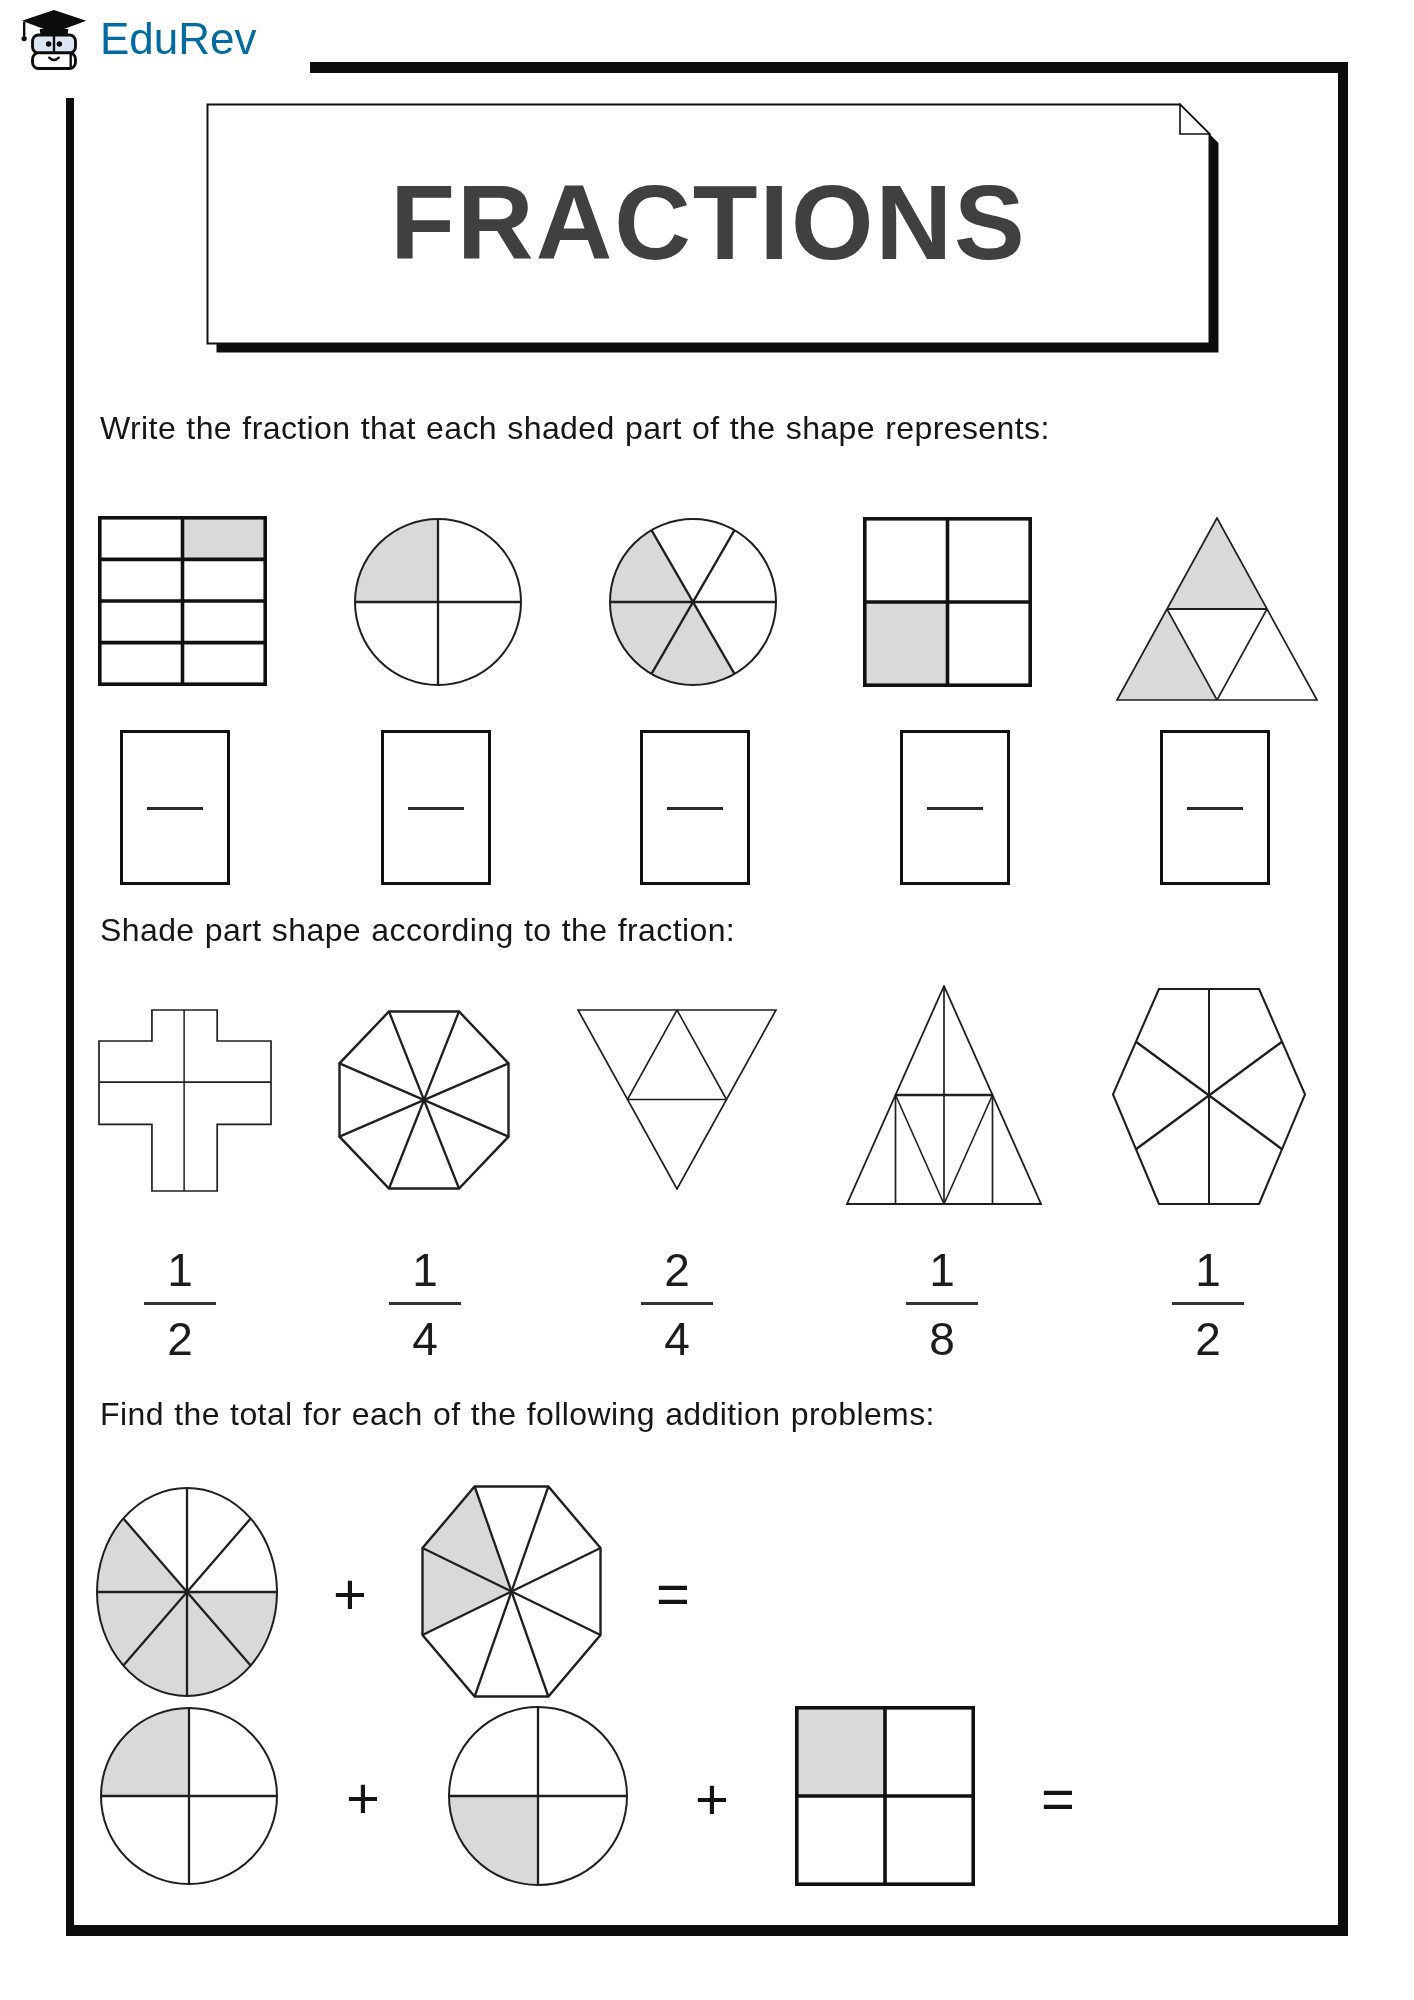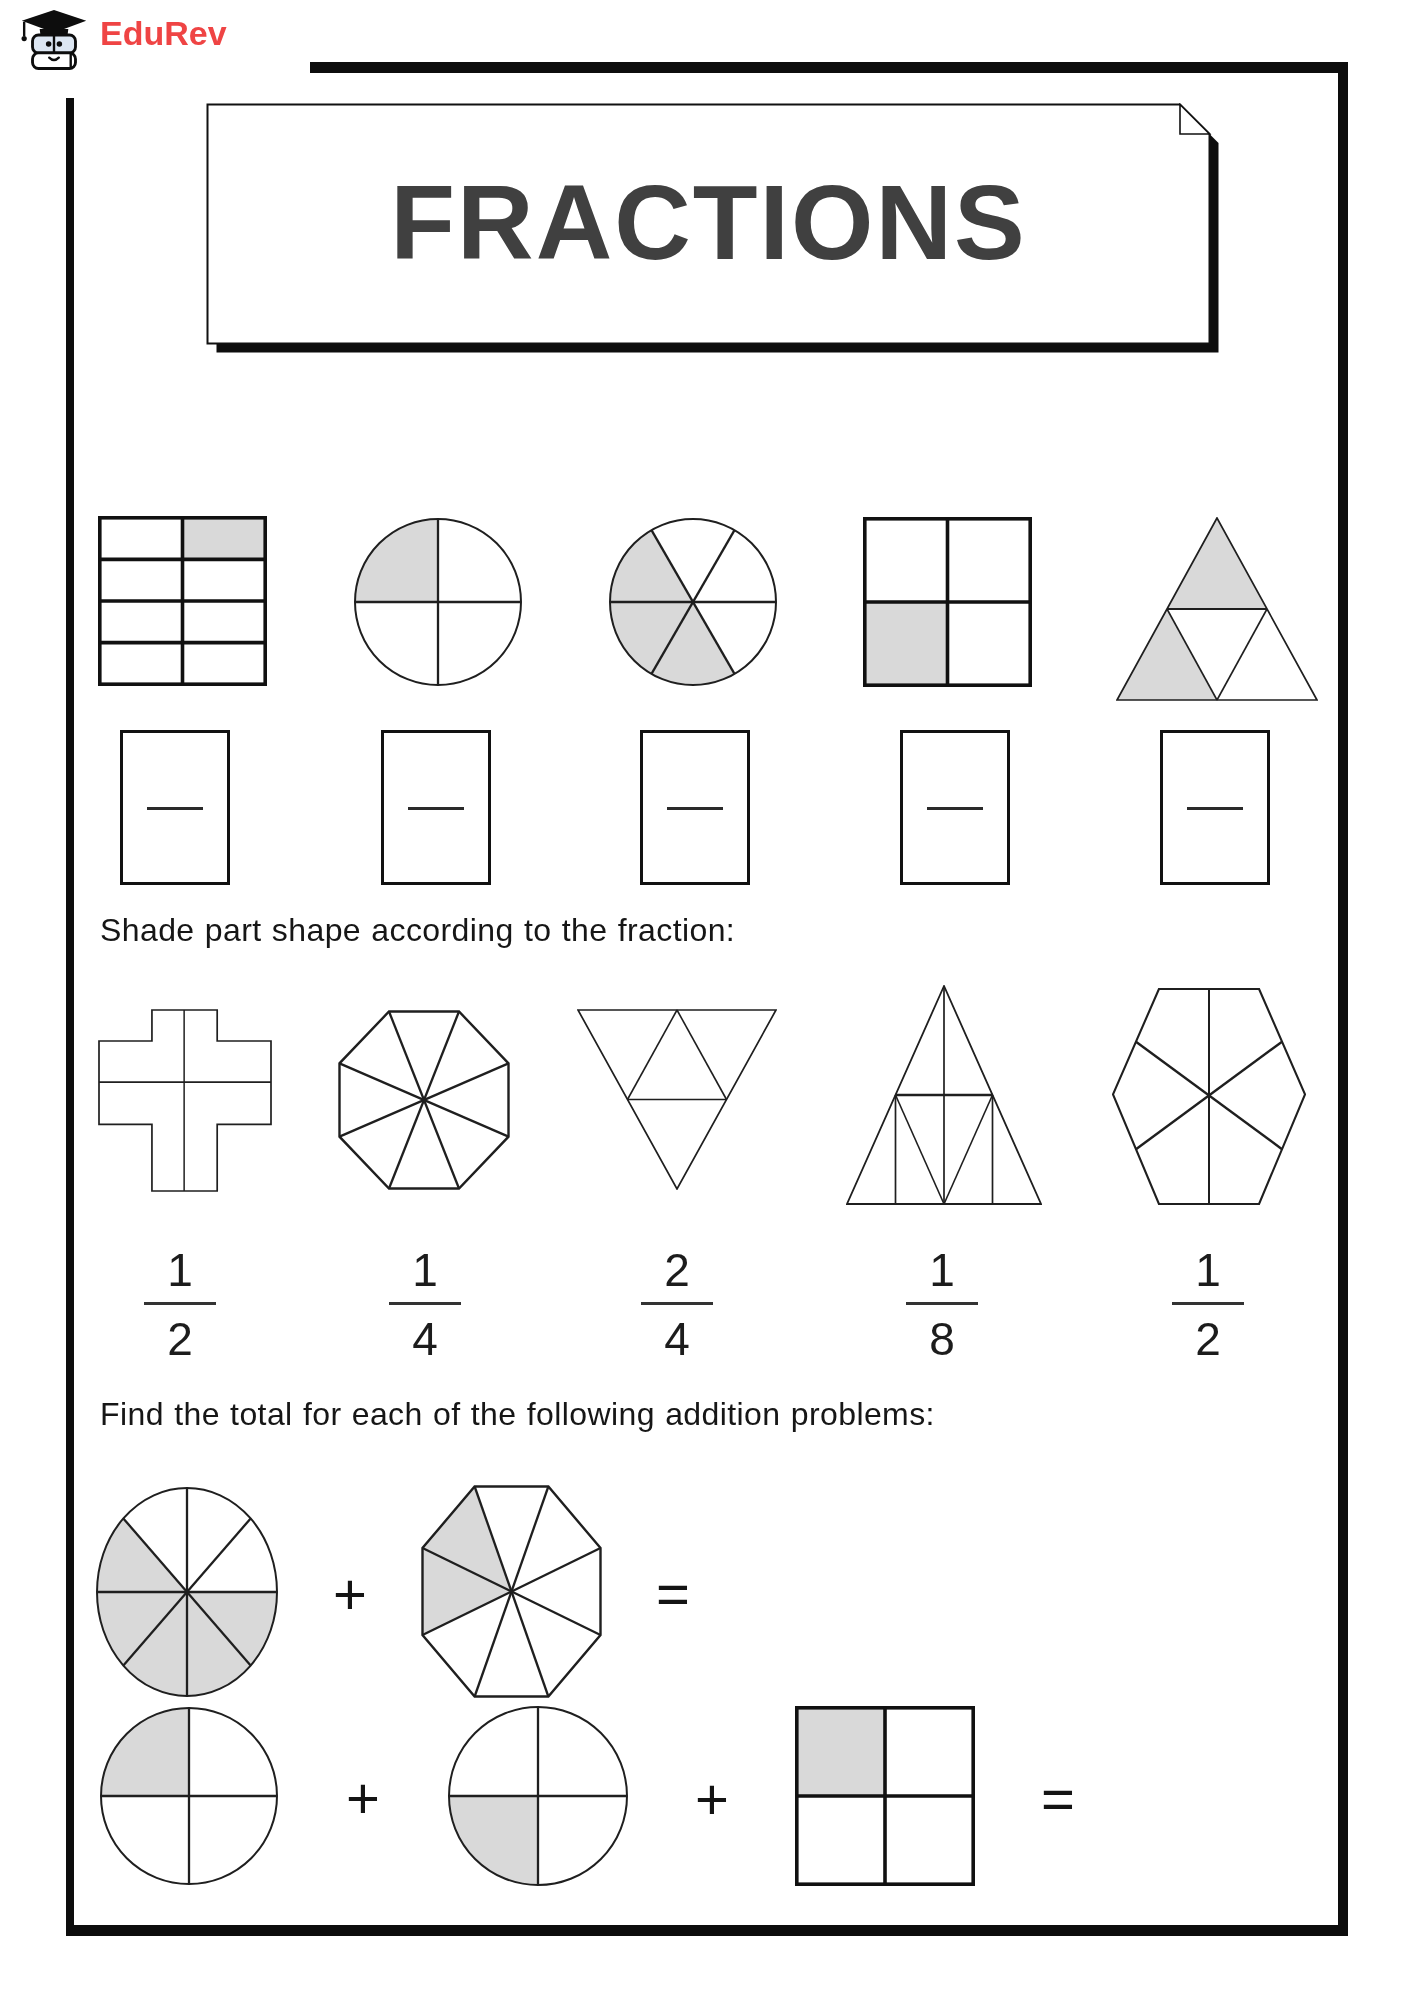--- a/index.html
+++ b/index.html
@@ -1,21 +1,21 @@
 <!DOCTYPE html>
 <html><head>
 <meta charset="utf-8">
 <style>
   html,body{margin:0;padding:0;background:#ffffff;}
   .page{position:relative;width:1414px;height:2000px;background:#fff;overflow:hidden;
         font-family:"Liberation Sans",sans-serif;color:#1a1a1a;}
   .bar{position:absolute;background:#0d0d0d;}
   
   .logo-wrap{position:absolute;left:12px;top:4px;display:flex;align-items:center;}
-  .brand{position:absolute;left:100px;top:14px;font-size:34px;font-weight:700;color:#ef4444;letter-spacing:0px;}
+  .brand{position:absolute;left:100px;top:14px;font-size:44px;font-weight:400;color:#0369a1;letter-spacing:0px;}
   
   .titlebox-svg{position:absolute;left:206px;top:103px;}
   .title-text{position:absolute;left:206px;top:103px;width:1005px;height:242px;
       display:flex;align-items:center;justify-content:center;
       font-size:106px;font-weight:700;letter-spacing:2px;color:#404040;padding-bottom:4px;box-sizing:border-box;}
   
   .heading{position:absolute;left:100px;font-size:32px;letter-spacing:0.4px;word-spacing:1px;color:#161616;}
   .h1{top:410px;} .h2{top:912px;} .h3{top:1396px;}
   
   .slot{position:absolute;}
@@ -59,20 +59,21 @@
 
   <svg class="titlebox-svg" width="1016" height="253" viewBox="0 0 1016 253">
     <g transform="translate(9,9)">
       <path d="M1.5,1.5 H974 L1003.5,31 V240.5 H1.5 Z" fill="#0d0d0d"></path>
     </g>
     <path d="M1.5,1.5 H974 L1003.5,31 V240.5 H1.5 Z" fill="#ffffff" stroke="#111" stroke-width="2"></path>
     <path d="M974,1.5 L974,31 L1003.5,31 Z" fill="#ffffff" stroke="#111" stroke-width="1.6"></path>
   </svg>
   <div class="title-text">FRACTIONS</div>
 
+  <div class="heading h1">Write the fraction that each shaded part of the shape represents:</div>
 
   <div class="slot" style="left:98px;top:516px;"><svg width="169" height="170" viewBox="0 0 169 170">
         <rect x="84.5" y="1.8" width="82.7" height="41.6" fill="#d9d9d9"></rect>
         <rect x="1.8" y="1.8" width="165.4" height="166.4" fill="none" stroke="#111111" stroke-width="3.6"></rect>
         <line x1="84.5" y1="1.8" x2="84.5" y2="168.2" stroke="#111111" stroke-width="3.6"></line>
         <line x1="1.8" y1="43.4" x2="167.2" y2="43.4" stroke="#111111" stroke-width="3.6"></line>
         <line x1="1.8" y1="85" x2="167.2" y2="85" stroke="#111111" stroke-width="3.6"></line>
         <line x1="1.8" y1="126.60000000000001" x2="167.2" y2="126.60000000000001" stroke="#111111" stroke-width="3.6"></line>
       </svg></div>
   <div class="slot" style="left:353px;top:517px;"><svg width="170" height="170" viewBox="0 0 170 170">

